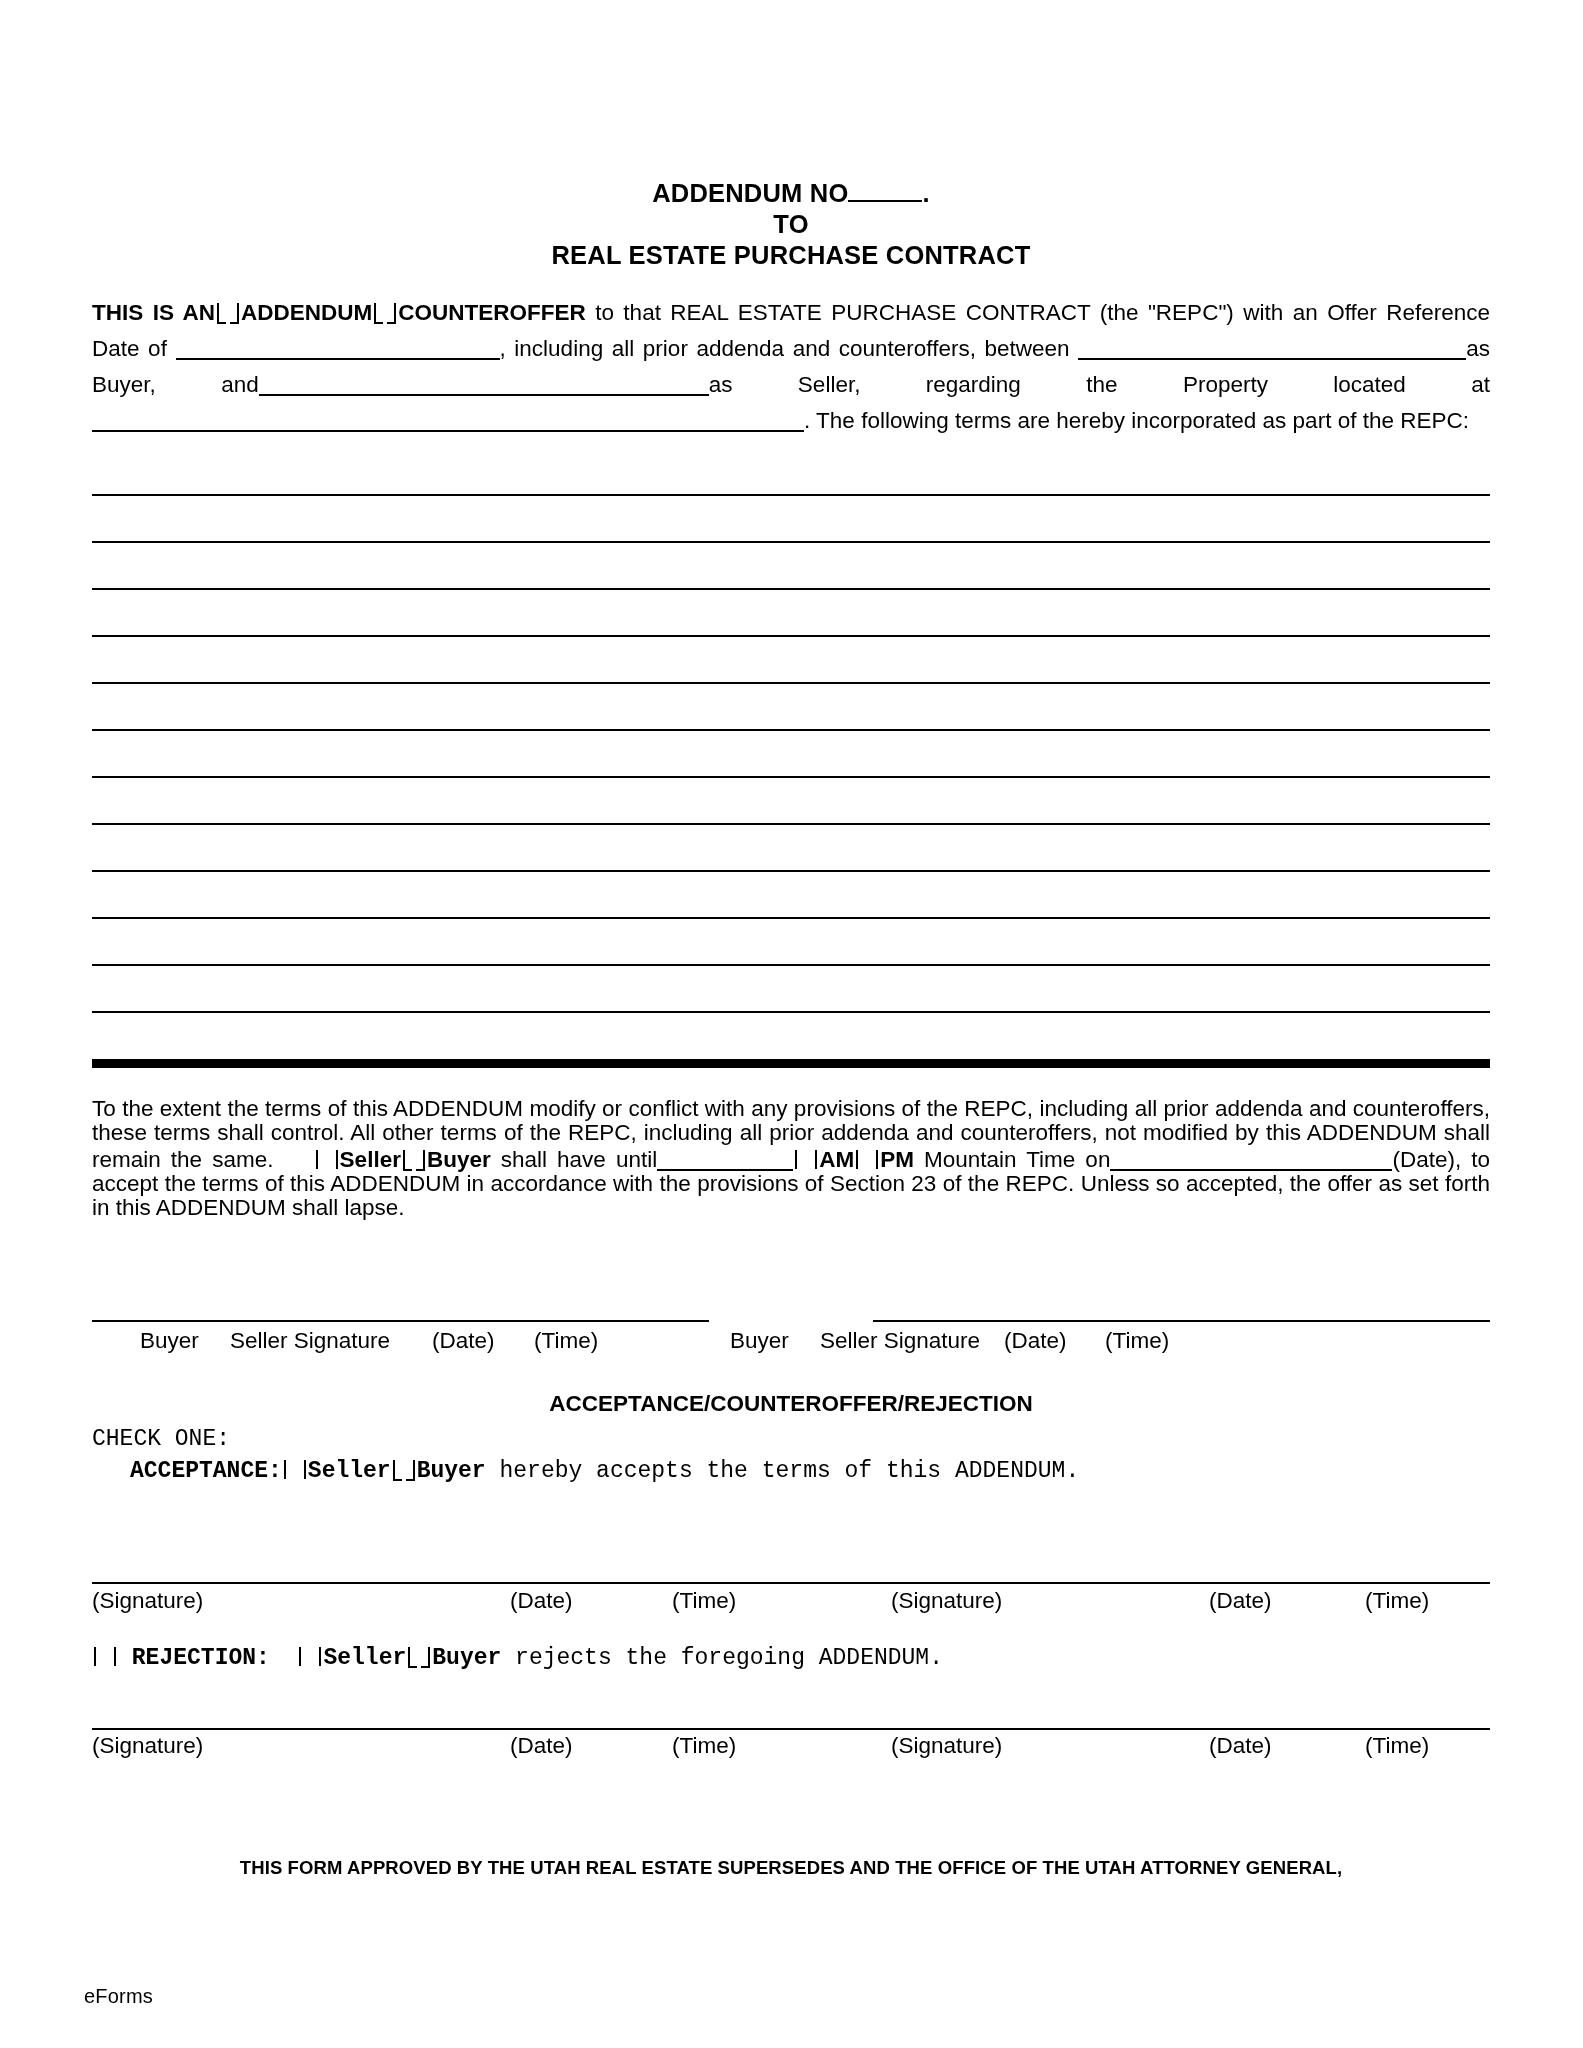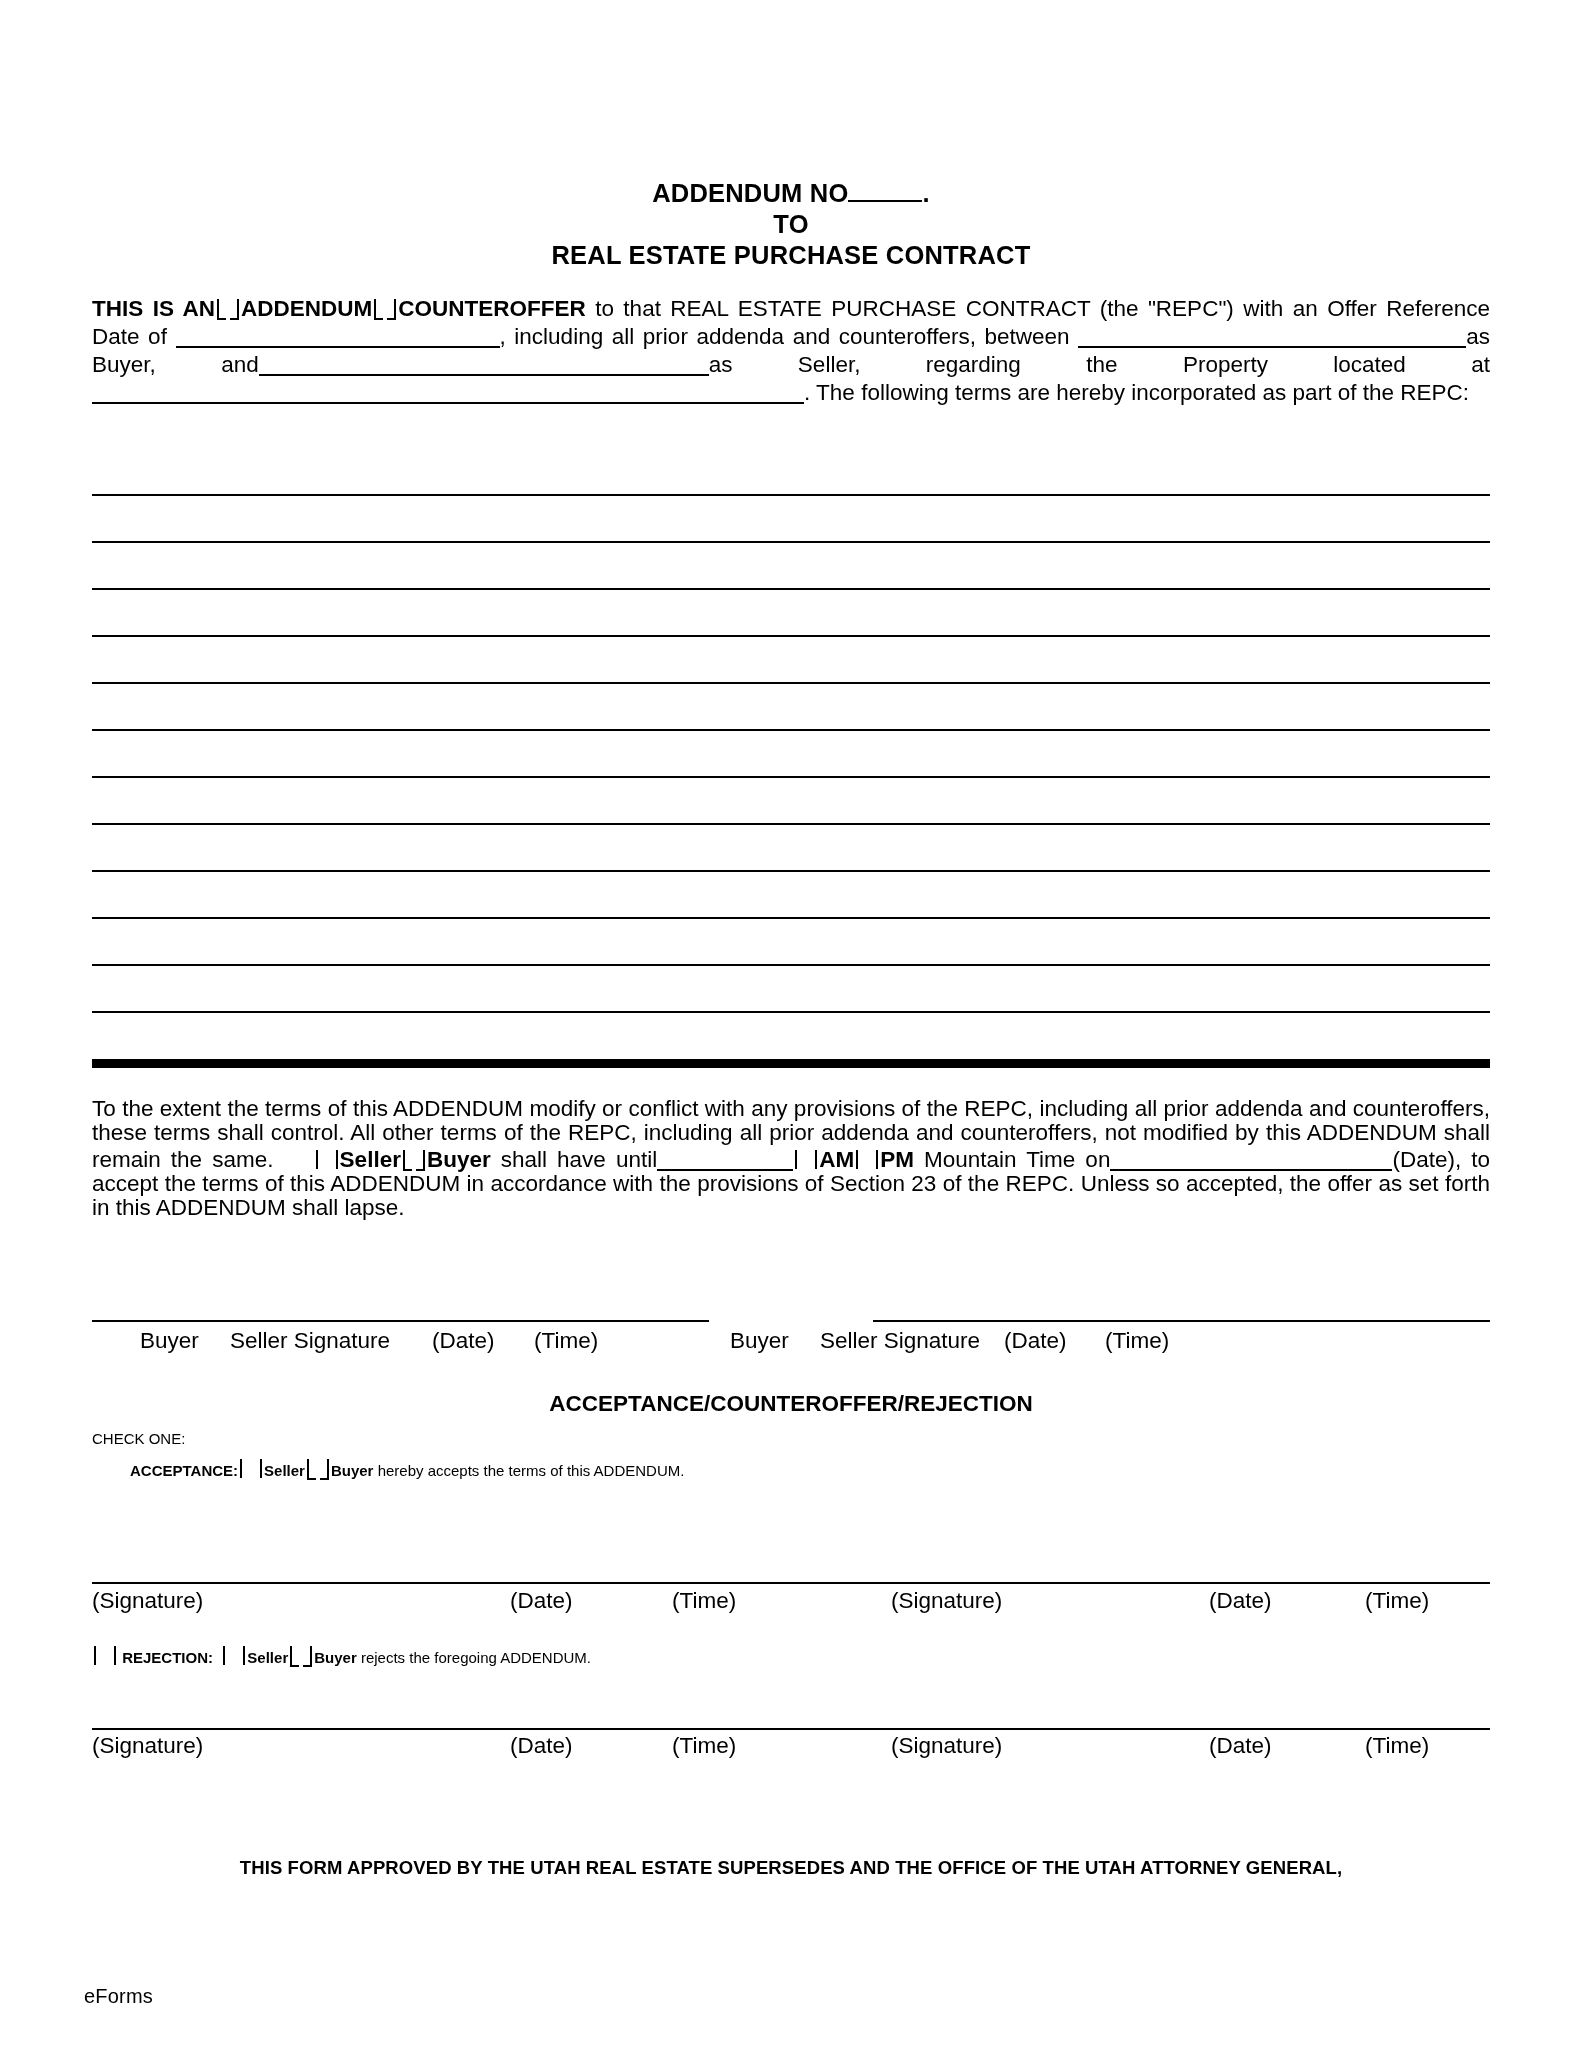--- a/index.html
+++ b/index.html
@@ -41,21 +41,21 @@
   .blank-inline {
     display: inline-block;
     border-bottom: 2.5px solid #000;
     vertical-align: baseline;
   }
   .bl-title { width: 74px; }
 
   
   .para {
     font-size: 22.5px;
-    line-height: 27px;
+    line-height: 36px;
     text-align: justify;
     text-justify: inter-word;
   }
   .para.intro { margin-top: 24px; }
   .b { font-weight: bold; }
 
   .ul {
     display: inline-block;
     border-bottom: 2.2px solid #000;
     vertical-align: baseline;
@@ -158,22 +158,23 @@
     right: 93px;
     text-align: center;
     font-size: 22.5px;
     font-weight: bold;
   }
 
   .blk {
     position: absolute;
     left: 92px;
     right: 93px;
-    font-size: 15px;
+    font-size: 23px;
     line-height: 30px;
+    font-family: Liberation Mono, monospace;
   }
 
   .full-rule {
     position: absolute;
     left: 92px;
     right: 93px;
     border-top: 2.8px solid #000;
     height: 0;
   }
 

